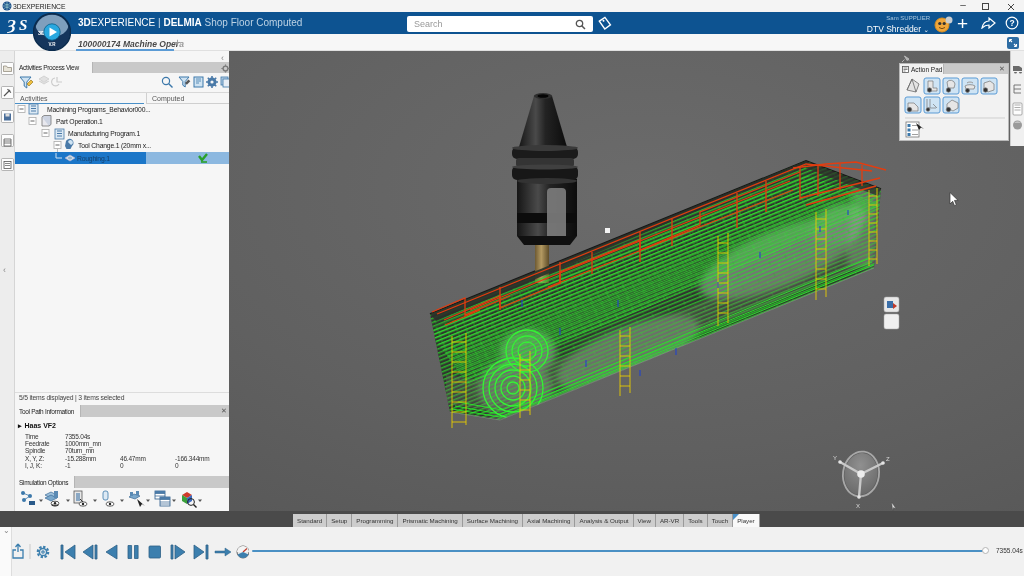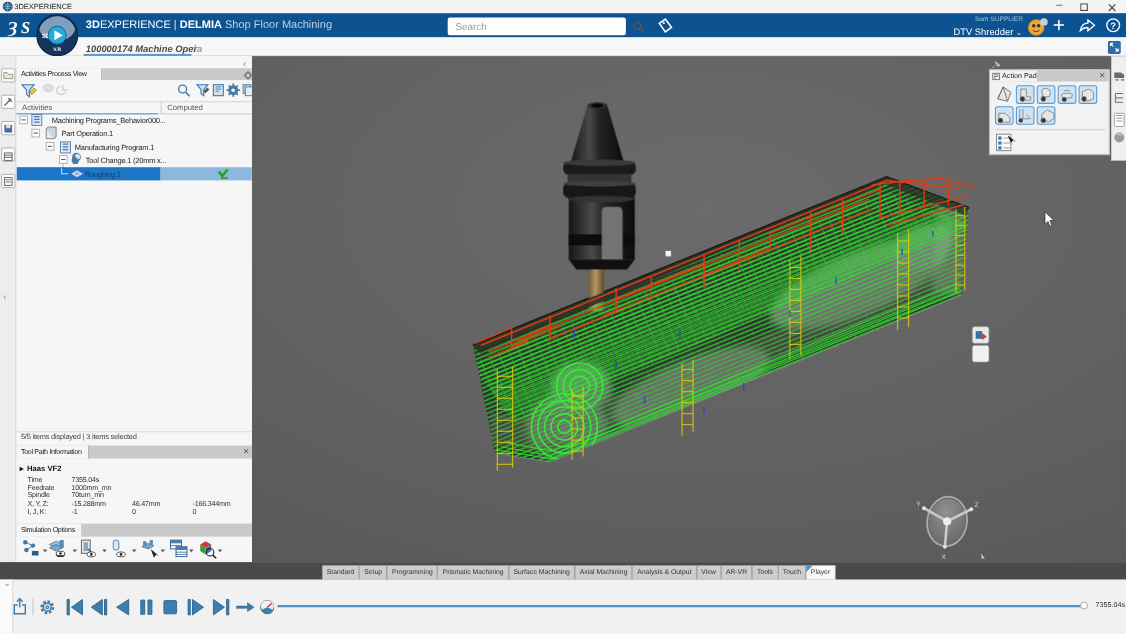--- a/index.html
+++ b/index.html
@@ -26,24 +26,24 @@
 </div>
 
 <div class="abs" style="left:0;top:12px;width:1024px;height:22px;background:#0d5391;">
 
   <svg class="abs" style="left:7px;top:3px" width="36" height="19" viewBox="0 0 36 19">
     <text x="0" y="15" font-family="Liberation Serif" font-style="italic" font-weight="bold" font-size="15" fill="#fff">Ȝ</text>
     <text x="12" y="15" font-family="Liberation Serif" font-style="italic" font-weight="bold" font-size="15" fill="#fff">S</text>
   </svg>
 
   <div class="abs" style="left:78px;top:5px;font-size:10px;color:#fff;">
-    <b>3D</b>EXPERIENCE <span style="color:#cfe0ee">|</span> <b>DELMIA</b> <span style="color:#bcd2e4">Shop Floor Machining</span>
-  </div>
-
-  <div class="abs" style="left:407px;top:4px;width:162px;height:16px;background:#fff;border-radius:2px;">
+    <b>3D</b>EXPERIENCE <span style="color:#cfe0ee">|</span> <b>DELMIA</b> <span style="color:#bcd2e4">Shop Floor Computed</span>
+  </div>
+
+  <div class="abs" style="left:407px;top:4px;width:186px;height:16px;background:#fff;border-radius:2px;">
     <div class="abs" style="left:7px;top:3px;font-size:9px;color:#999;">Search</div>
     <svg class="abs" style="left:168px;top:3px" width="11" height="11" viewBox="0 0 11 11">
       <circle cx="4.5" cy="4.5" r="3.2" fill="none" stroke="#555" stroke-width="1.3"></circle>
       <line x1="7" y1="7" x2="10" y2="10" stroke="#555" stroke-width="1.5"></line>
     </svg>
   </div>
 
   <svg class="abs" style="left:597px;top:4px" width="16" height="16" viewBox="0 0 16 16">
     <path d="M2 6 L7 1.5 L13.5 8 L8.5 13 Z" fill="none" stroke="#fff" stroke-width="1.4" transform="rotate(8 8 8)"></path>
     <circle cx="6" cy="5" r="1" fill="#fff" transform="rotate(8 8 8)"></circle>

